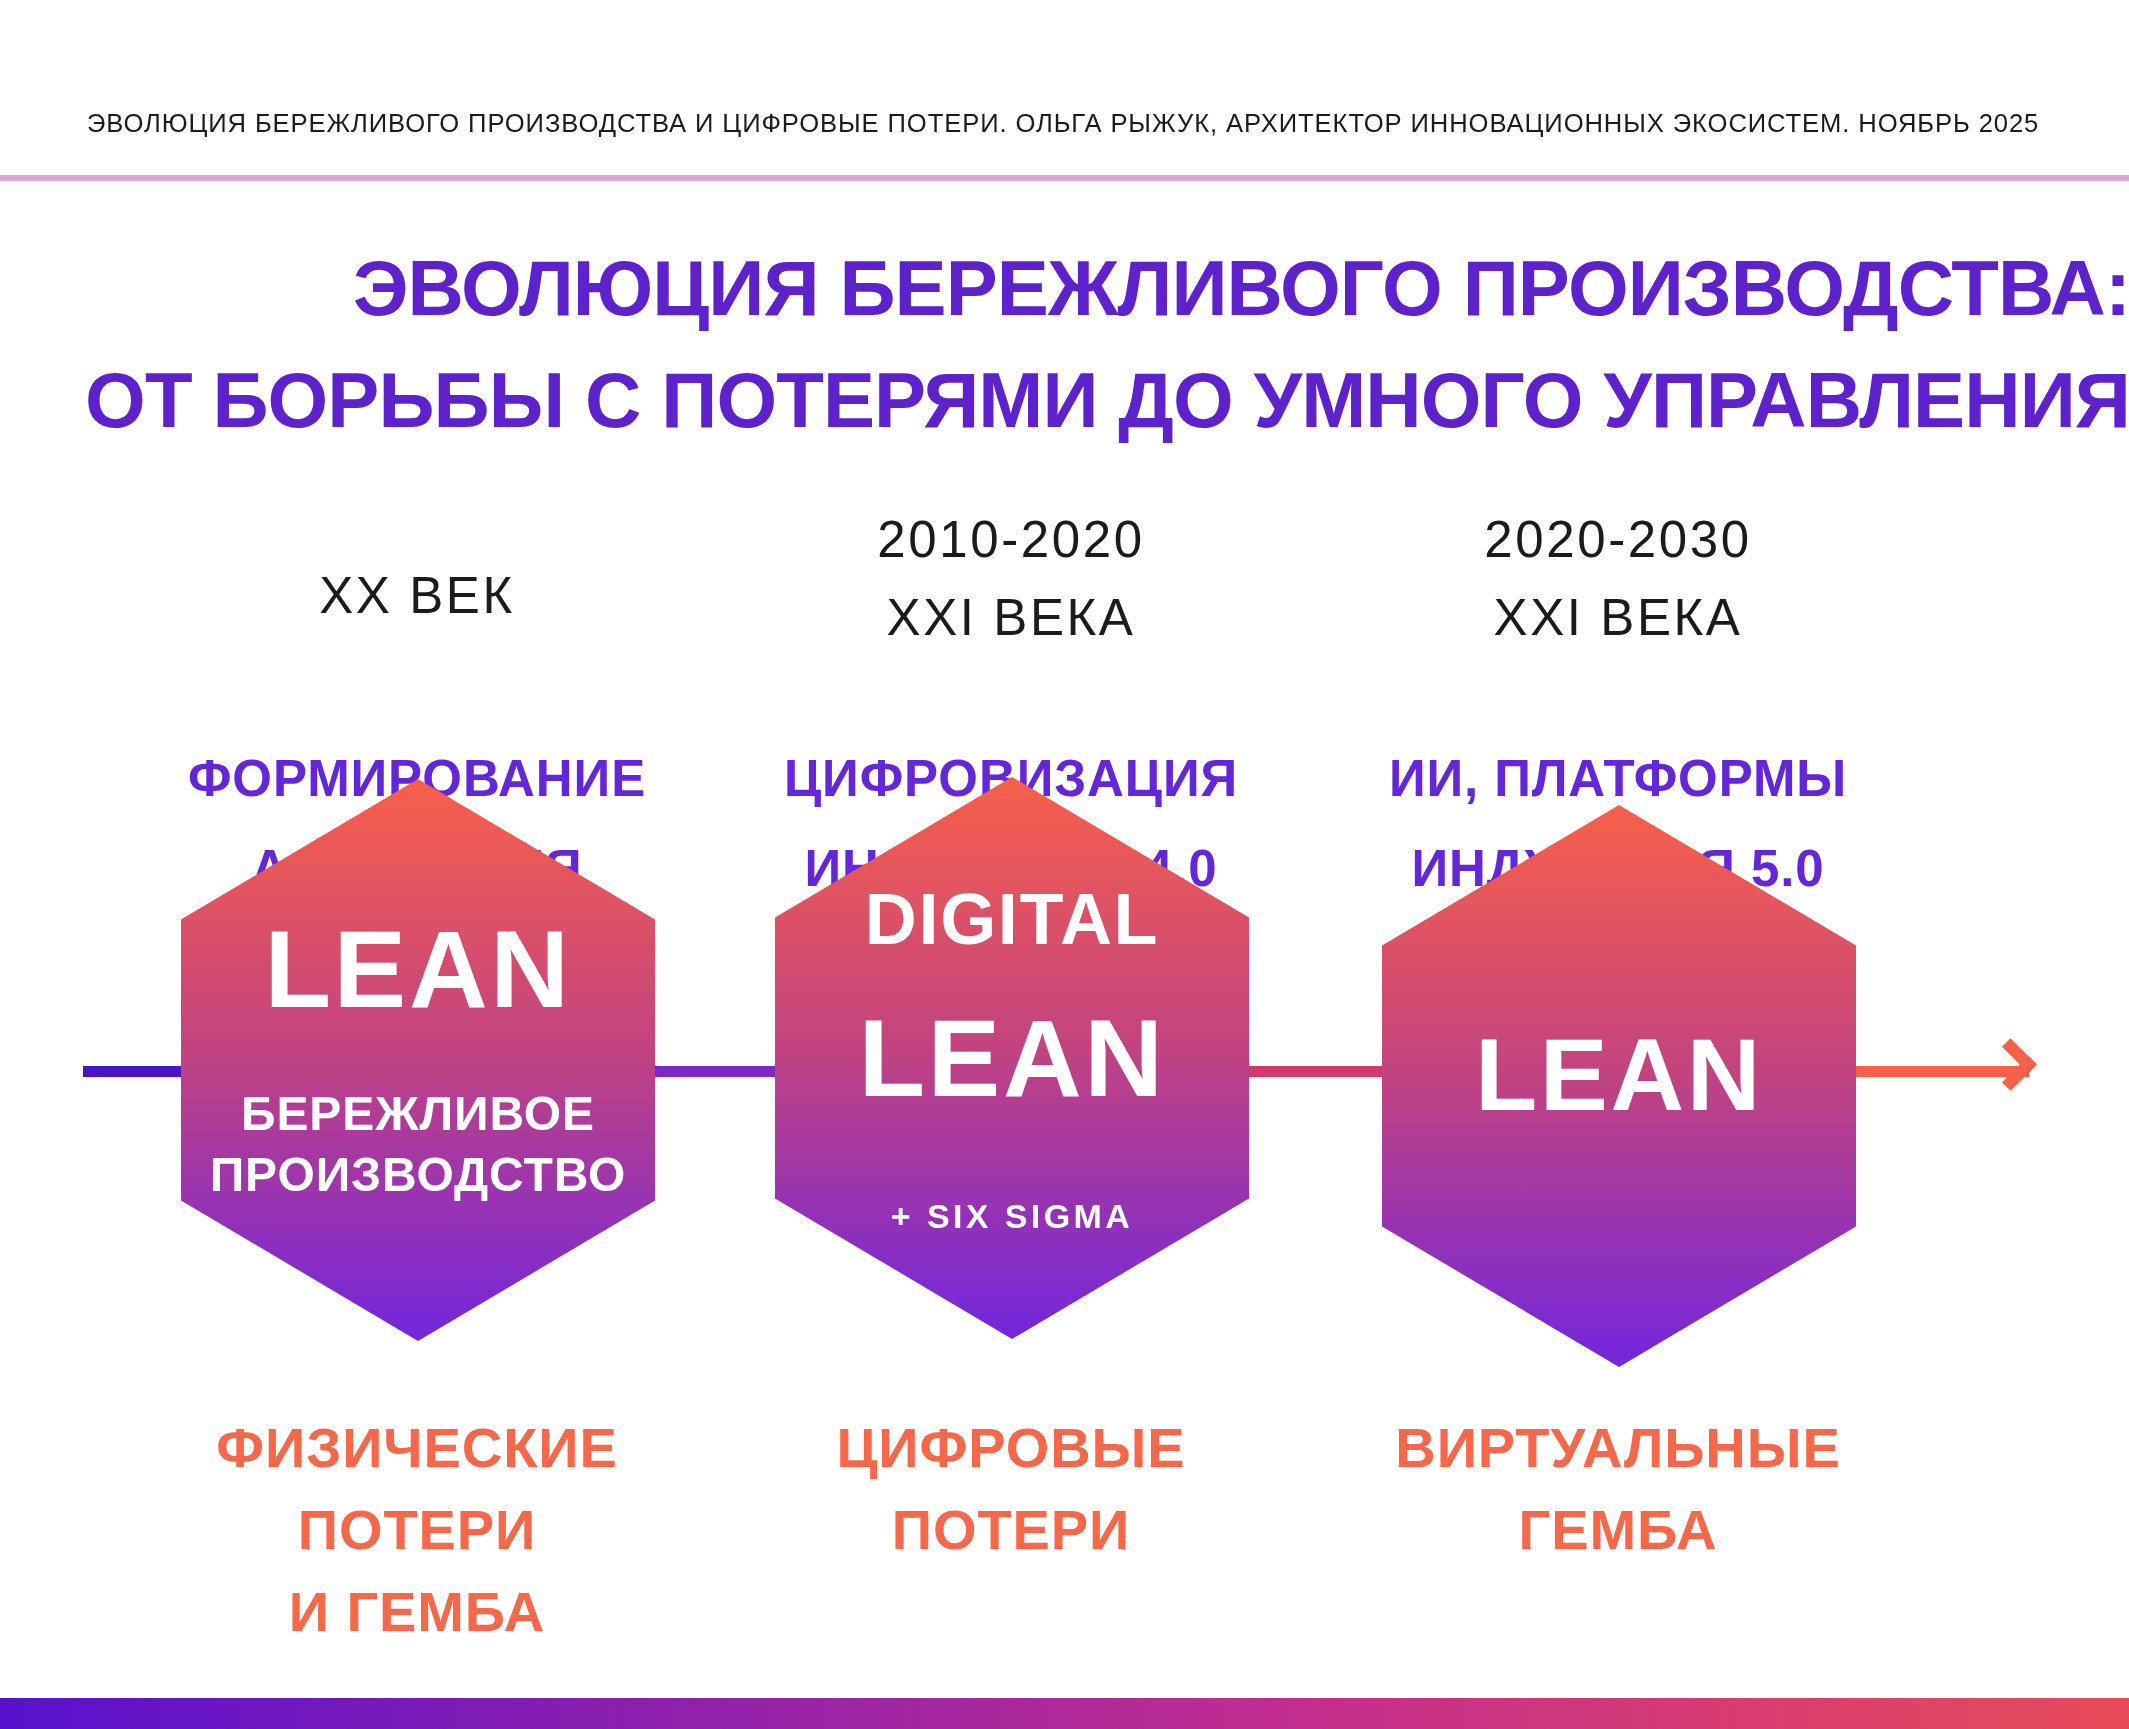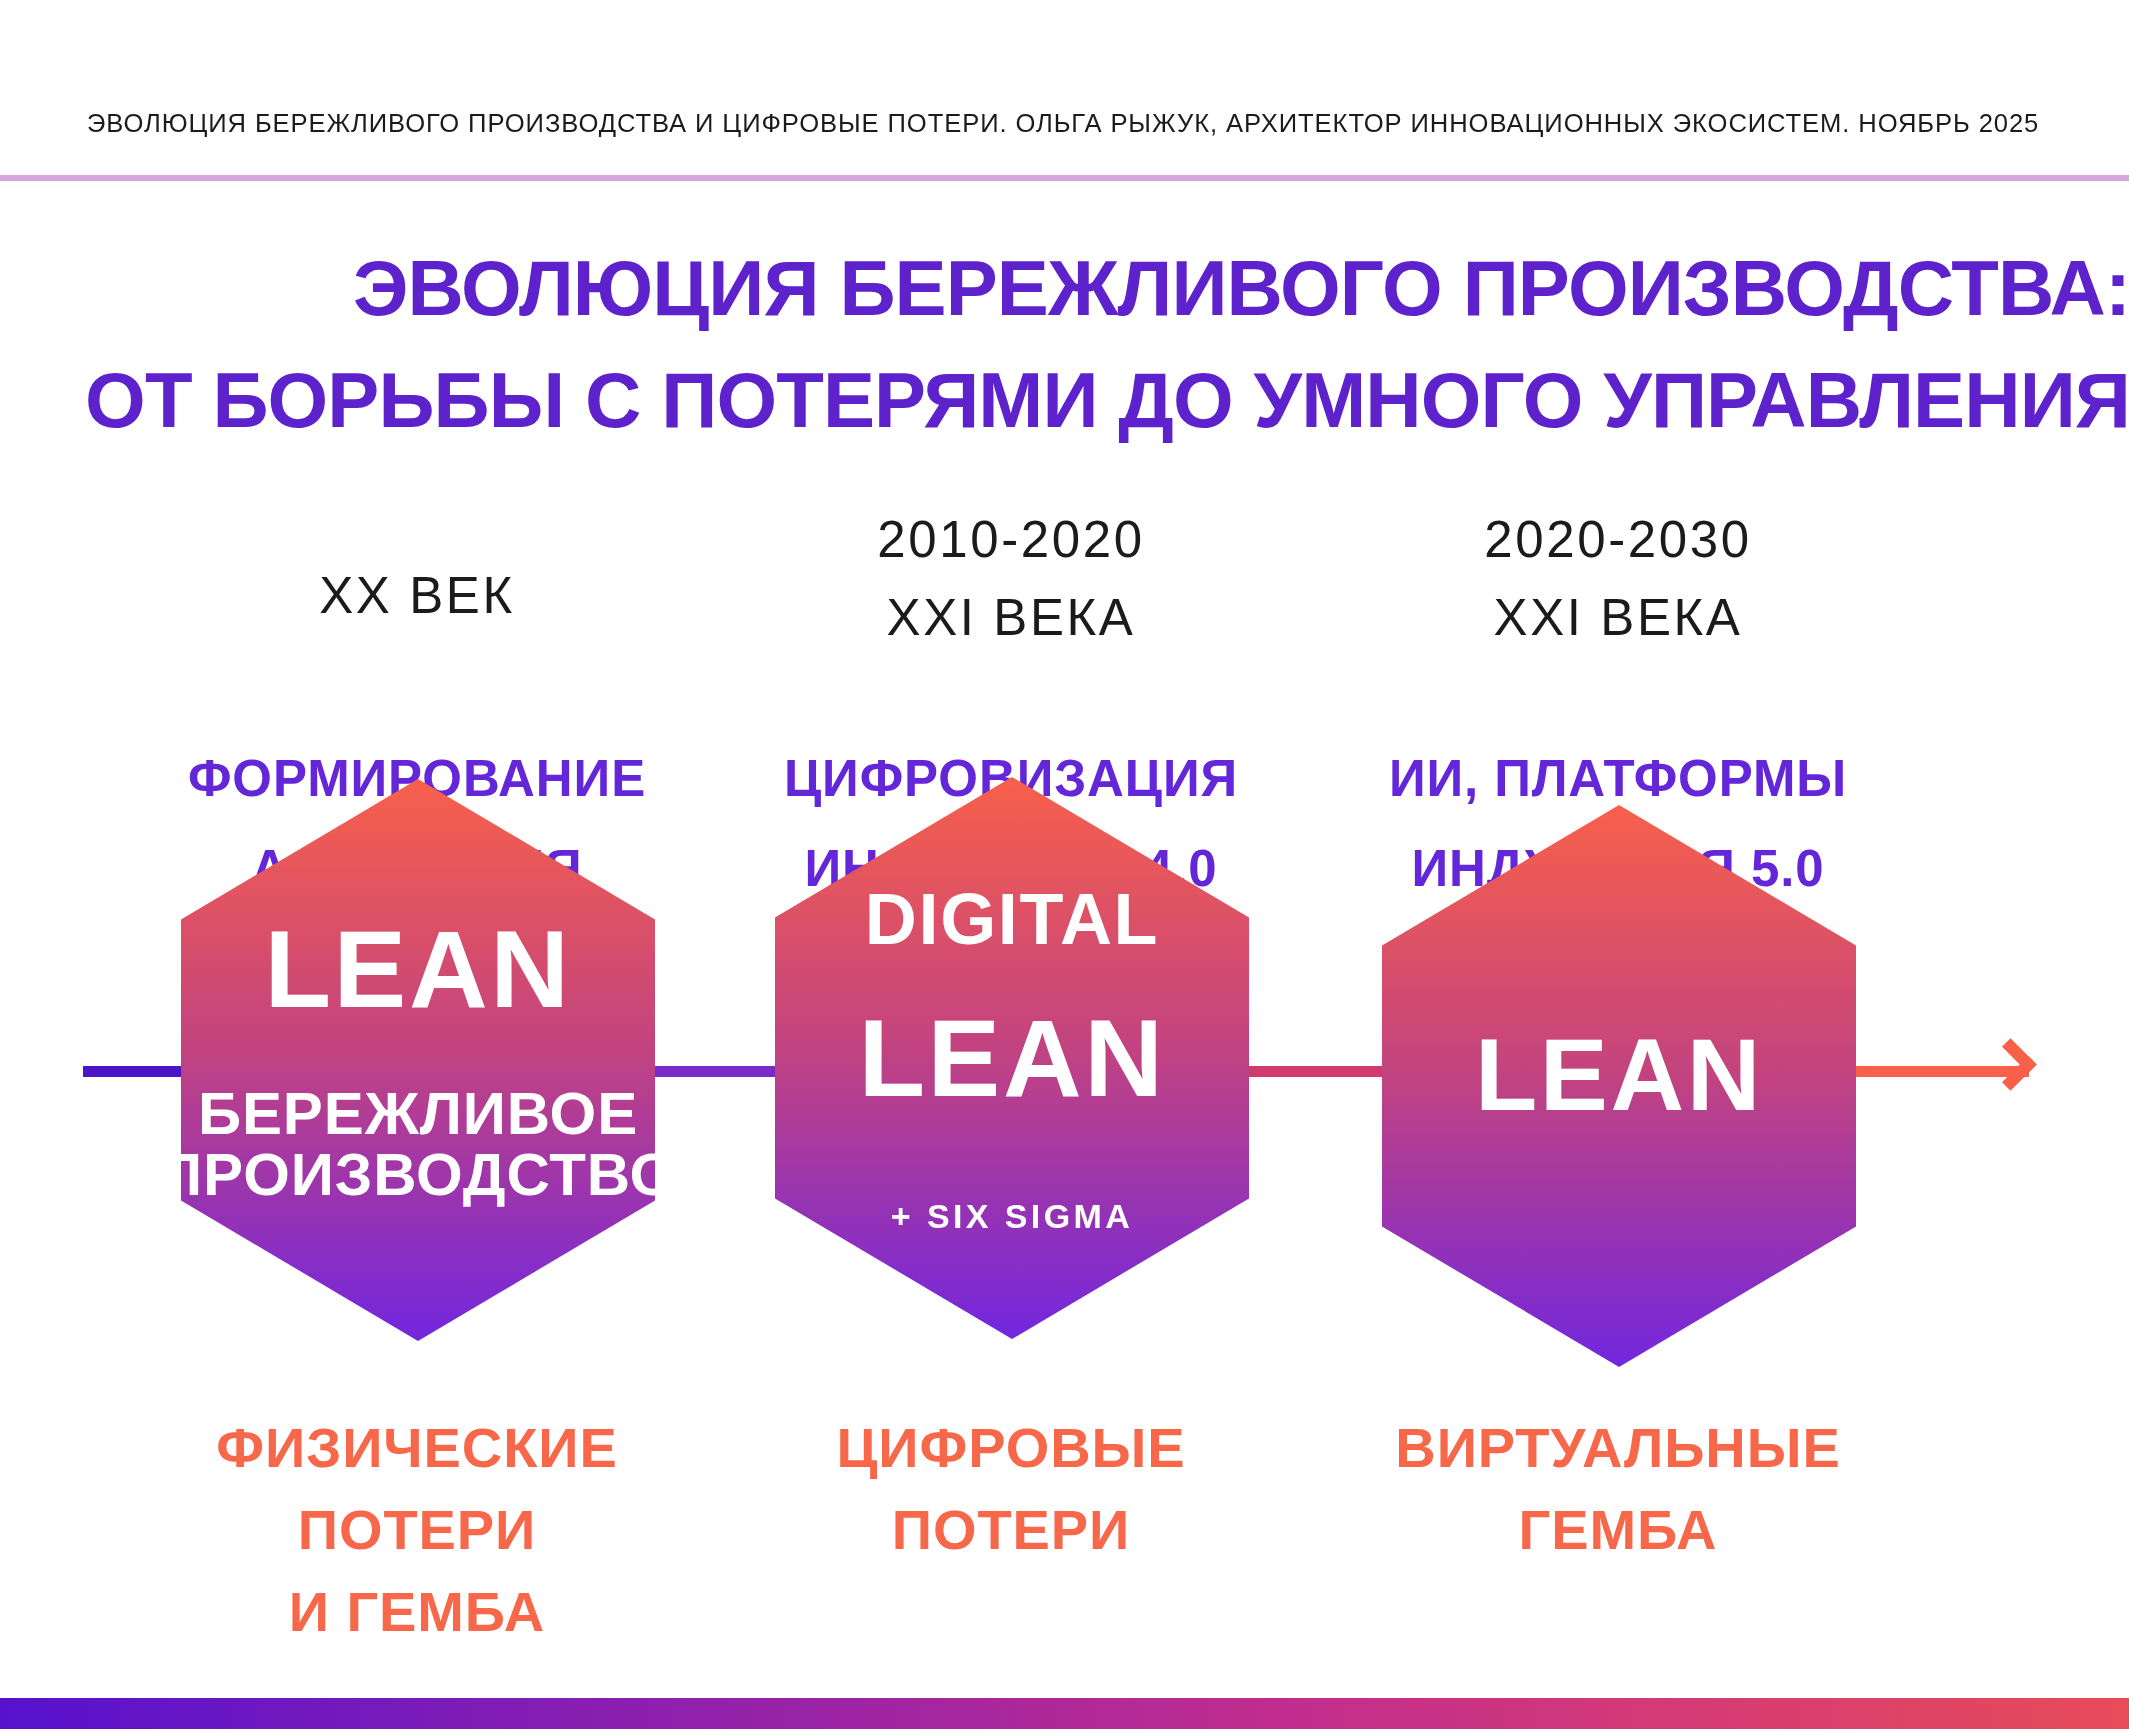--- a/index.html
+++ b/index.html
@@ -86,21 +86,21 @@
     color:#ffffff;text-align:center;gap:30px;
   }
   .hex.h0{left:181px;top:779px;}
   .hex.h1{left:775px;top:777px;}
   .hex.h2{left:1382px;top:805px;}
   .hex-topword{font-size:72px;font-weight:800;letter-spacing:1.7px;line-height:1;margin-bottom:19px;}
   .hex-main{font-size:109px;font-weight:800;letter-spacing:2.6px;line-height:1;}
   .h0 .hex-main{margin-bottom:29px;}
   .h1 .hex-main{margin-bottom:36px;}
   .h2 .hex-main{font-size:102px;margin-bottom:22px;}
-  .hex-sub{font-size:60px;font-weight:700;line-height:61px;letter-spacing:0.9px;}
+  .hex-sub{font-size:48px;font-weight:700;line-height:61px;letter-spacing:0.9px;}
   .h1 .hex-sub{font-size:34px;font-weight:800;letter-spacing:3.4px;line-height:1;margin-top:20px;}
   .h2 .hex-sub{font-size:56px;line-height:76px;}
   
   .loss{
     position:absolute;width:596px;text-align:center;top:1407px;
     font-size:56px;font-weight:700;line-height:82px;letter-spacing:0.9px;
     color:var(--loss-orange);
   }
   
   .footer-bar{

